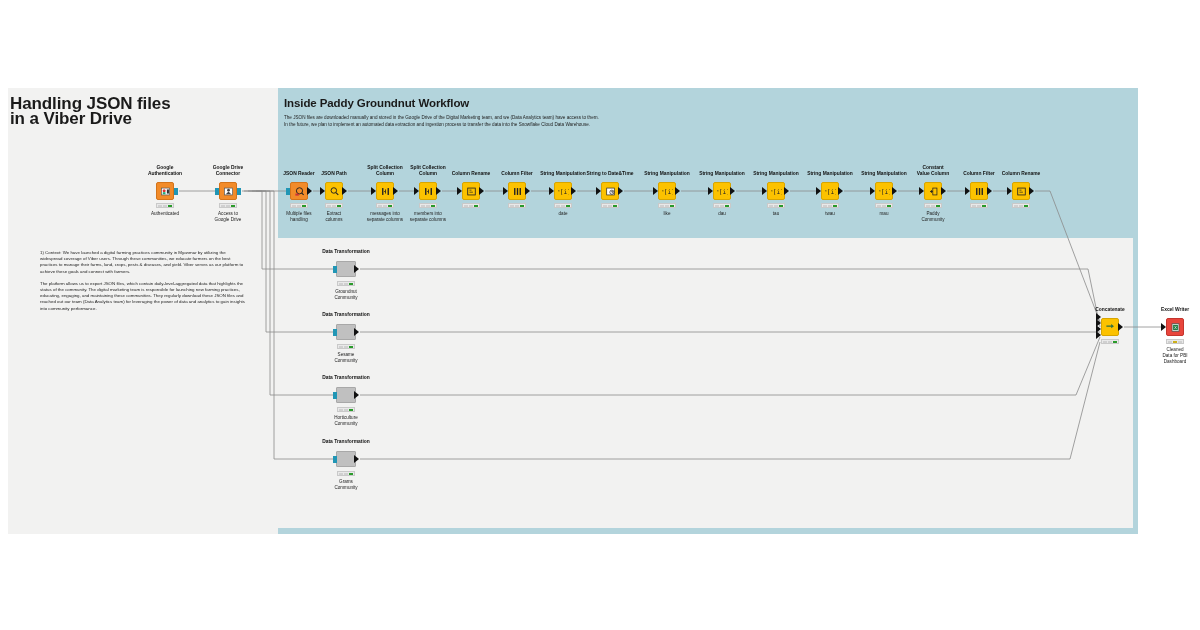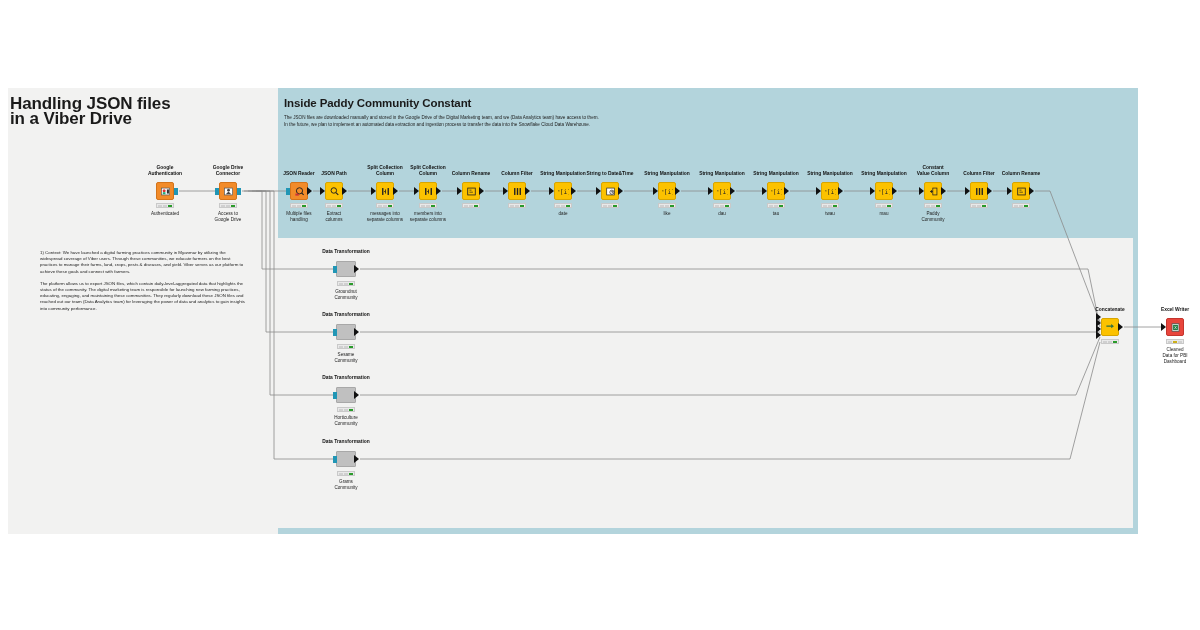--- a/index.html
+++ b/index.html
@@ -69,21 +69,21 @@
 
   <div class="panel" id="teal-outer"></div>
   <div class="panel" id="left-white"></div>
   <div class="panel" id="gray-lower"></div>
 
   <div class="ptitle" id="left-title">
     <div>Handling JSON files</div>
     <div>in a Viber Drive</div>
   </div>
 
-  <div class="ptitle" id="right-title">Inside Paddy Community Constant</div>
+  <div class="ptitle" id="right-title">Inside Paddy Groundnut Workflow</div>
 
   <div class="psub" id="right-sub">
     <div>The JSON files are downloaded manually and stored in the Google Drive of the Digital Marketing team, and we (Data Analytics team) have access to them.</div>
     <div>In the future, we plan to implement an automated data extraction and ingestion process to transfer the data into the Snowflake Cloud Data Warehouse.</div>
   </div>
 
   <div id="ctx">
     <p>1) Context: We have launched a digital farming practices community in Myanmar by utilizing the widespread coverage of Viber users. Through these communities, we educate farmers on the best practices to manage their farms, land, crops, pests &amp; diseases, and yield. Viber serves as our platform to achieve these goals and connect with farmers.</p>
     <p>The platform allows us to export JSON files, which contain daily-level-aggregated data that highlights the status of the community. The digital marketing team is responsible for launching new farming practices, educating, engaging, and maintaining these communities. They regularly download these JSON files and reached out our team (Data Analytics team) for leveraging the power of data and analytics to gain insights into community performance.</p>
   </div>

